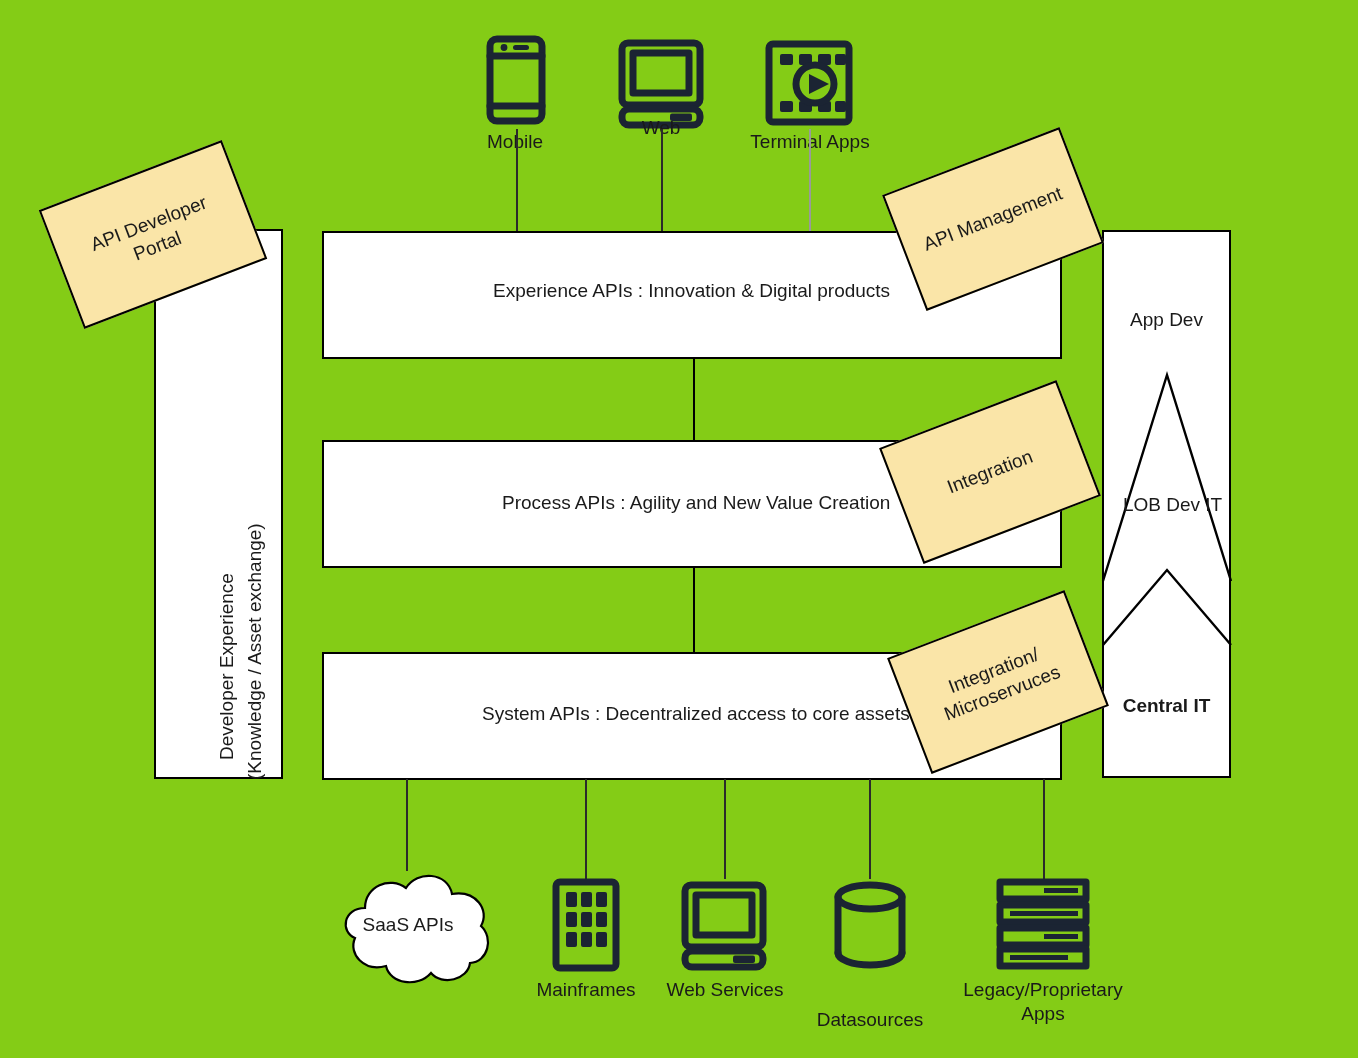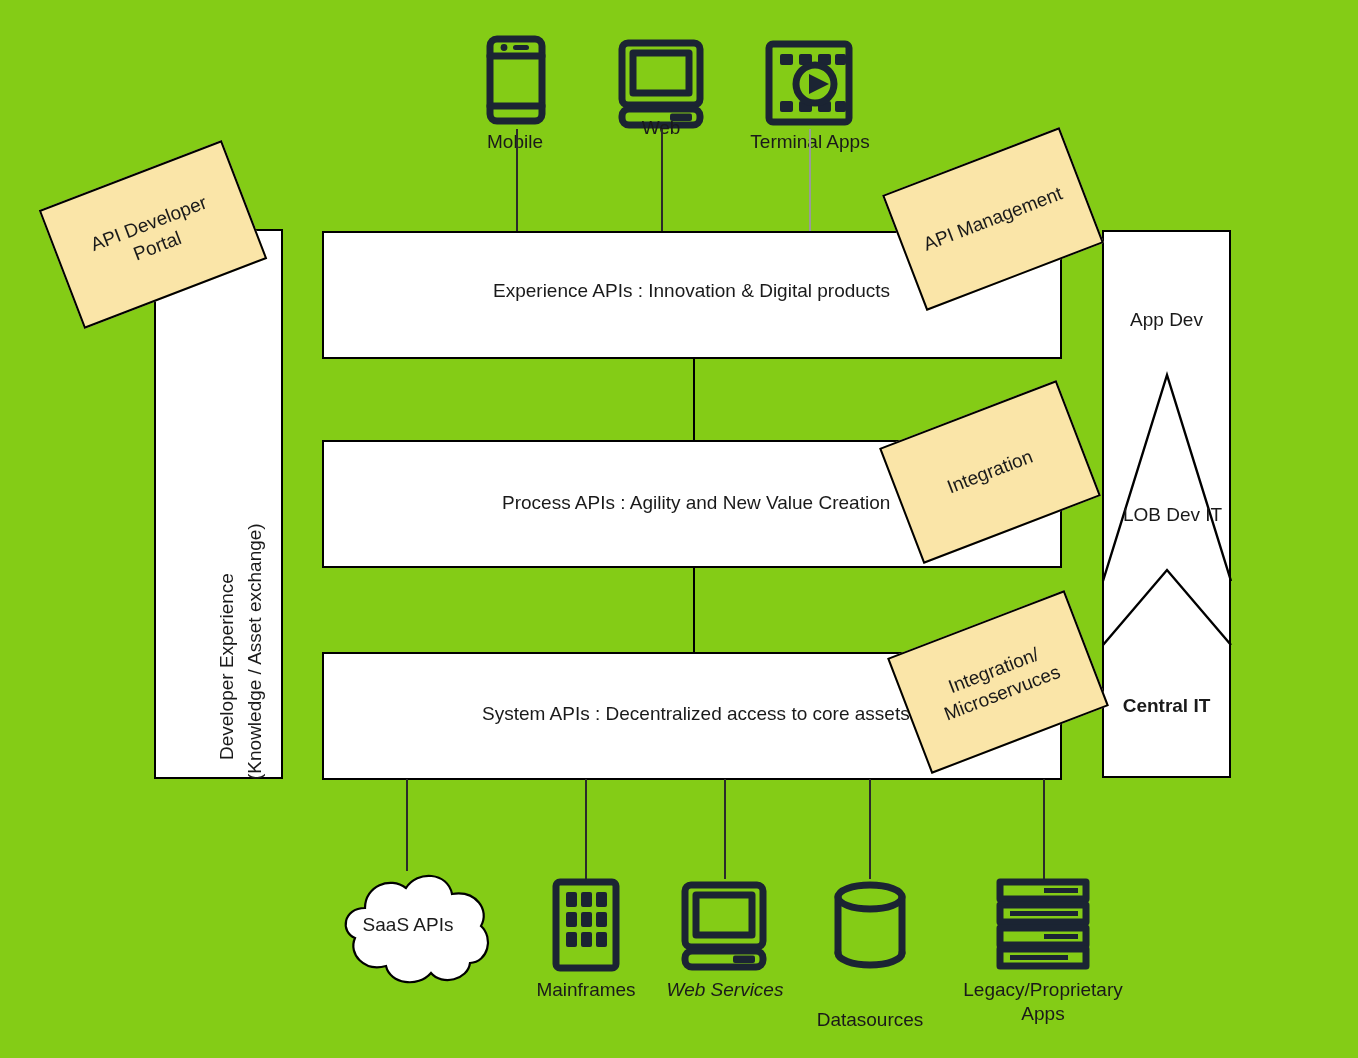--- a/index.html
+++ b/index.html
@@ -91,21 +91,21 @@
   <div class="box" style="left:154px;top:229px;width:129px;height:550px;"></div>
   <div class="vtext" style="left:216px;top:760px;">Developer Experience</div>
   <div class="vtext" style="left:244px;top:780px;">(Knowledge / Asset exchange)</div>
 
   <div class="box" style="left:1102px;top:230px;width:129px;height:548px;"></div>
   <svg style="position:absolute;left:1102px;top:230px;" width="130" height="550" viewBox="0 0 130 550">
     <polyline points="1,351 65,145 129,351" fill="none" stroke="#000" stroke-width="2.4"></polyline>
     <polyline points="1,415 65,340 129,415" fill="none" stroke="#000" stroke-width="2.4"></polyline>
   </svg>
   <div class="col-label" style="left:1102px;top:273px;width:129px;margin-top:36px;">App Dev</div>
-  <div class="col-label" style="left:1102px;top:494px;width:141px;margin-top:10px;">LOB Dev IT</div>
+  <div class="col-label" style="left:1102px;top:494px;width:141px;">LOB Dev IT</div>
   <div class="col-label" style="left:1102px;top:695px;width:129px;font-weight:bold;">Central IT</div>
 
   <div class="tag" style="left:55px;top:171px;width:196px;height:127px;transform:rotate(-21deg);">
     <div>
       <div>API Developer</div>
       <div>Portal</div>
     </div>
   </div>
 
   <div class="tag" style="left:898px;top:157px;width:190px;height:124px;transform:rotate(-21deg);">
@@ -156,21 +156,21 @@
   <div class="icon-label" style="left:516px;top:978px;width:140px;">Mainframes</div>
 
   <div style="position:absolute;left:681px;top:881px;">
     <svg width="86" height="88" viewBox="0 0 86 88">
       <rect class="ink" x="4" y="4" width="78" height="62" rx="6"></rect>
       <rect class="ink" x="15" y="14" width="56" height="40" stroke-width="5"></rect>
       <rect class="ink" x="4" y="70" width="78" height="16" rx="7"></rect>
       <rect class="ink-f" x="52" y="74.5" width="22" height="7.5" rx="2"></rect>
     </svg>
   </div>
-  <div class="icon-label" style="left:655px;top:978px;width:140px;font-style:italic;">Web Services</div>
+  <div class="icon-label" style="left:655px;top:978px;width:140px;">Web Services</div>
 
   <div style="position:absolute;left:830px;top:879px;">
     <svg width="80" height="92" viewBox="0 0 80 92">
       <path class="ink" d="M8 18 L8 74"></path>
       <path class="ink" d="M72 18 L72 74"></path>
       <ellipse class="ink" cx="40" cy="18" rx="32" ry="12"></ellipse>
       <path class="ink" d="M8 74 C8 80.6 22.3 86 40 86 C57.7 86 72 80.6 72 74"></path>
     </svg>
   </div>
   <div class="icon-label" style="left:800px;top:1008px;width:140px;">Datasources</div>

